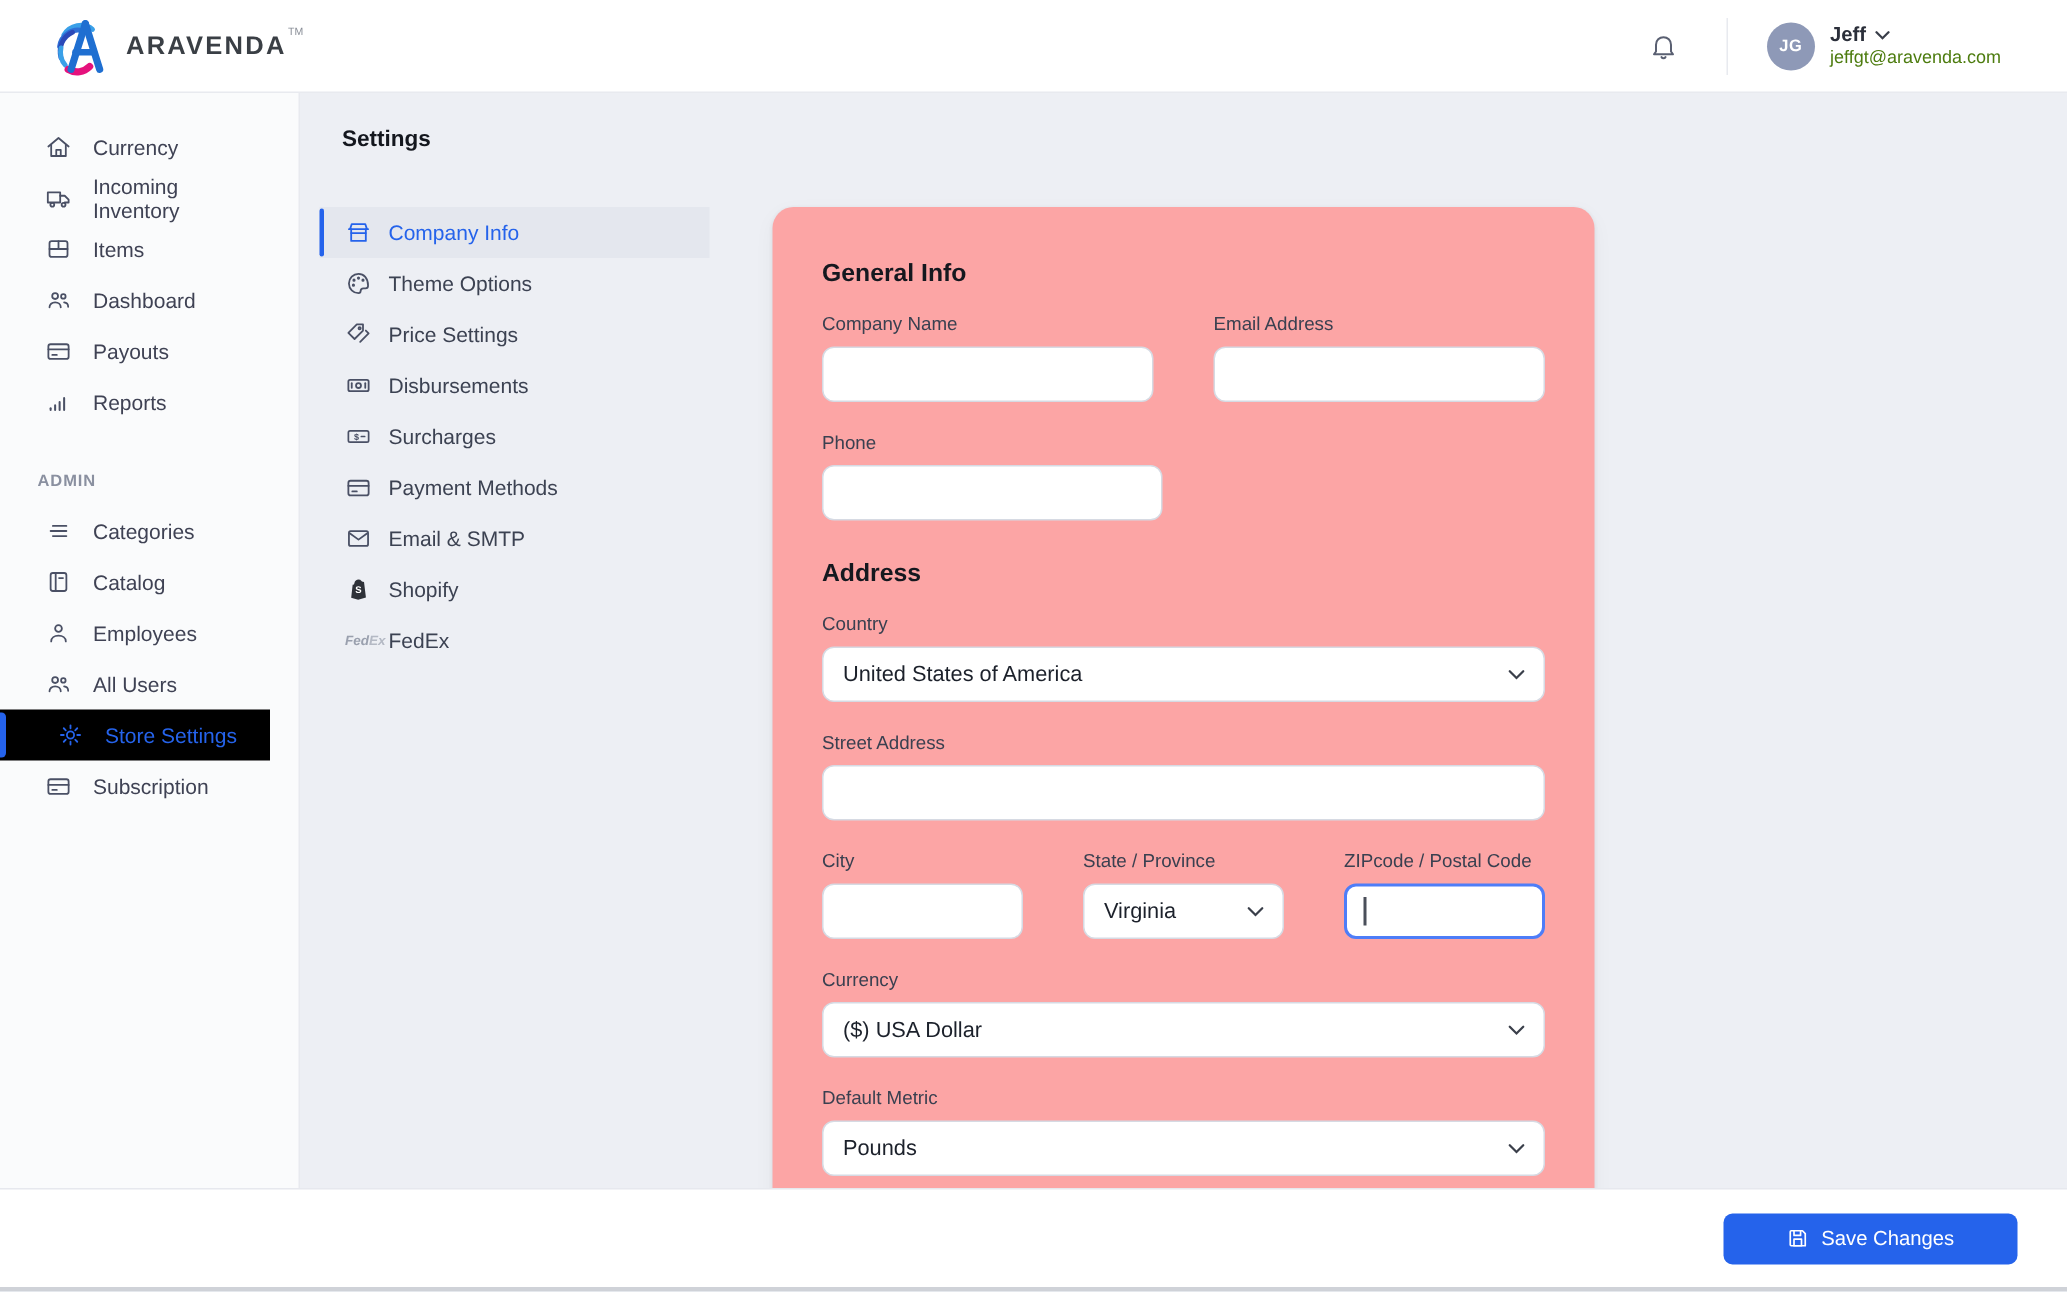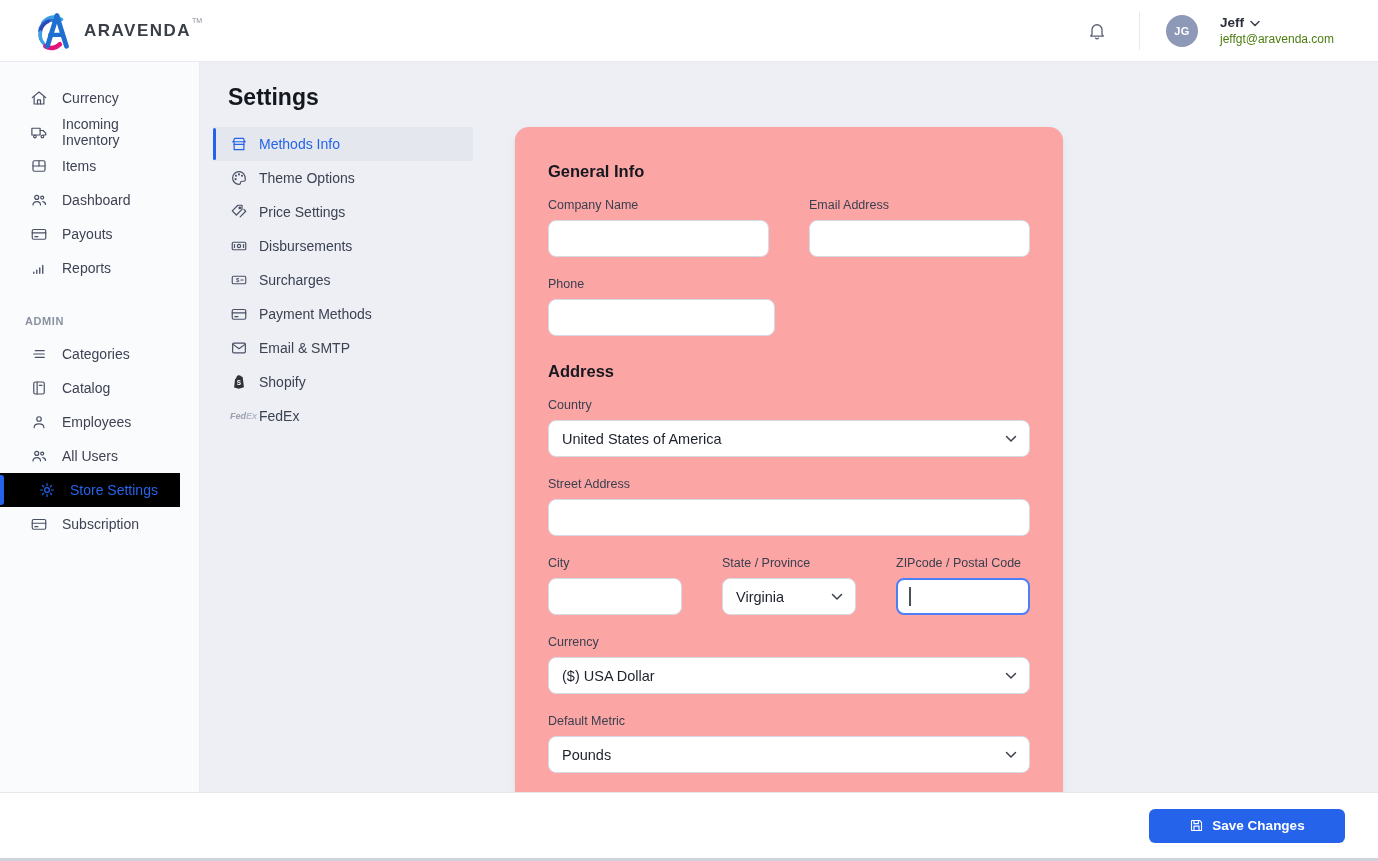--- a/index.html
+++ b/index.html
@@ -17,21 +17,21 @@
     height:62px; background:#ffffff; border-bottom:1px solid #e8eaef;
     display:flex; align-items:center; justify-content:space-between;
     padding:0 44px 0 34px; flex:0 0 auto;
   }
   .logo { display:flex; align-items:center; gap:8px; }
   .logo-text { font-size:17px; font-weight:bold; letter-spacing:1.5px; color:#3a3f45; }
   .logo-tm { font-size:7px; color:#8a8f98; vertical-align:super; margin-left:1px; position:relative; top:-6px; }
   .header-right { display:flex; align-items:center; gap:0; }
   .bell-btn { background:none; border:none; cursor:pointer; padding:6px; display:flex; color:#5a6072; }
   .header-vdiv { width:1px; height:38px; background:#e8eaef; margin:0 26px 0 26px; }
-  .user-menu { display:flex; align-items:flex-end; gap:22px; cursor:pointer; }
+  .user-menu { display:flex; align-items:center; gap:10px; cursor:pointer; }
   .avatar {
     width:32px; height:32px; border-radius:50%; background:#8e99b7;
     color:#fff; font-size:11px; font-weight:bold; display:flex;
     align-items:center; justify-content:center; letter-spacing:.5px;
   }
   .user-text { display:flex; flex-direction:column; line-height:1.25; }
   .user-name-row { display:flex; align-items:center; gap:6px; font-size:13.5px; font-weight:bold; color:#2b2f3a; }
   .user-email { font-size:12px; color:#4d7c0f; }
 
   
@@ -54,21 +54,21 @@
     content:""; position:absolute; left:0; top:2px; bottom:2px; width:4px;
     background:#2563eb; border-radius:0 3px 3px 0;
   }
   .admin-label {
     font-size:11px; color:#8a90a0; letter-spacing:.6px; padding-left:25px;
     margin:30px 0 10px 0; font-weight:bold;
   }
 
   
   .main { flex:1 1 auto; padding:22px 0 0 13px; overflow:hidden; }
-  .page-title { font-size:23px; font-weight:bold; color:#14171e; margin:0 0 16px 15px; }
+  .page-title { font-size:15px; font-weight:bold; color:#14171e; margin:0 0 37px 15px; }
   .content-row { display:flex; align-items:flex-start; }
 
   .settings-nav { width:260px; flex:0 0 auto; }
   .snav-item {
     height:34px; display:flex; align-items:center; gap:11px;
     padding-left:17px; font-size:14px; color:#3c4252; cursor:pointer; position:relative;
   }
   .snav-item .ic { color:#4a5065; }
   .snav-item.active { background:#e4e7ee; color:#2563eb; }
   .snav-item.active .ic { color:#2563eb; }
@@ -116,21 +116,21 @@
   }
 
   
   .app-footer {
     height:66px; flex:0 0 auto; background:#ffffff; border-top:1px solid #e6e8ee;
     display:flex; align-items:center; justify-content:flex-end; padding-right:33px;
   }
   .save-btn {
     width:196px; height:34px; background:#2563eb; color:#fff; border:none;
     border-radius:6px; font-family:"Liberation Sans",sans-serif; font-size:13.5px;
-    font-weight:bold; display:flex; align-items:center; justify-content:center;
+    font-weight:normal; display:flex; align-items:center; justify-content:center;
     gap:8px; cursor:pointer;
   }
   .bottom-strip { height:3px; background:#cfd2d8; flex:0 0 auto; }
 
   .ic { display:inline-flex; }
   .ic svg { display:block; }
 </style>
 </head>
 <body>
 
@@ -323,21 +323,21 @@
         <nav class="settings-nav">
           <div class="snav-item active">
             <span class="ic">
                 <svg width="18" height="18" viewBox="0 0 24 24" fill="none" stroke="currentColor" stroke-width="1.6" stroke-linecap="round" stroke-linejoin="round">
                   <path d="M4.5 9L6 4.5h12L19.5 9"></path>
                   <path d="M3.5 9h17"></path>
                   <path d="M5.5 9v10.5h13V9"></path>
                   <path d="M5.5 12.5h13"></path>
                 </svg>
               </span>
-            <span>Methods Info</span>
+            <span>Company Info</span>
           </div>
           <div class="snav-item">
             <span class="ic">
                 <svg width="18" height="18" viewBox="0 0 24 24" fill="none" stroke="currentColor" stroke-width="1.6" stroke-linecap="round" stroke-linejoin="round">
                   <path d="M12 3.5a8.5 8.5 0 1 0 0 17c1.2 0 1.9-.8 1.9-1.8 0-1.5 1-2.4 2.5-2.4h1.8c1.4 0 2.3-1 2.3-2.4C20.5 7.2 16.7 3.5 12 3.5z"></path>
                   <circle cx="8" cy="9" r=".6" fill="currentColor"></circle>
                   <circle cx="12" cy="7.2" r=".6" fill="currentColor"></circle>
                   <circle cx="16" cy="9" r=".6" fill="currentColor"></circle>
                   <circle cx="7.5" cy="13.5" r=".6" fill="currentColor"></circle>
                 </svg>

